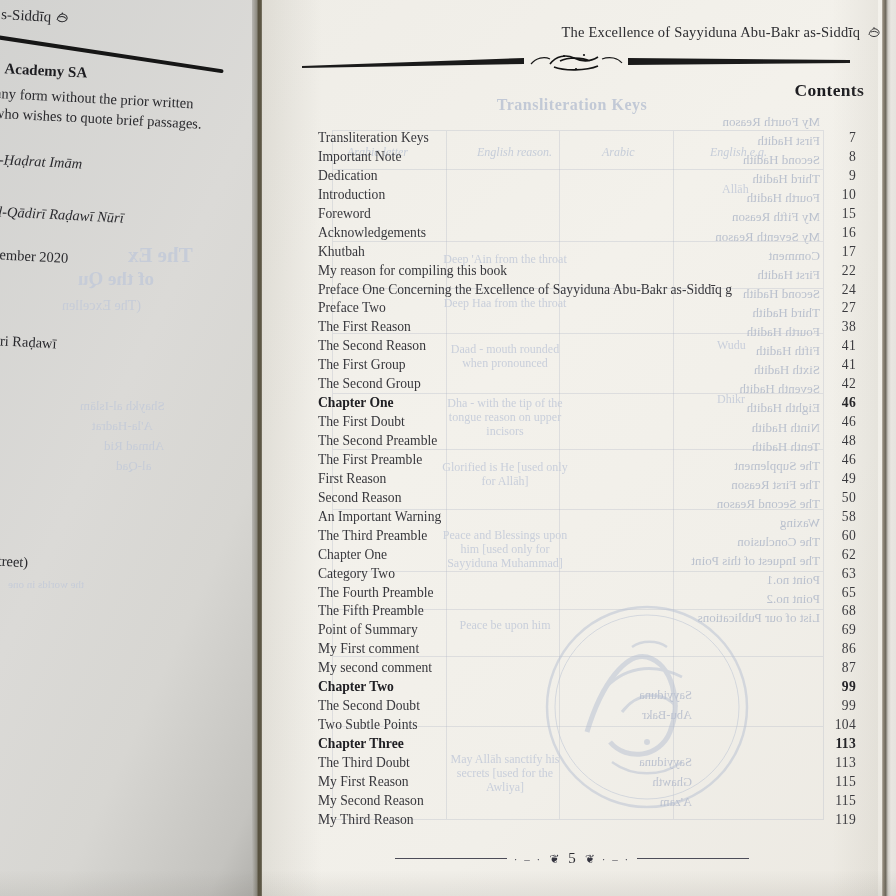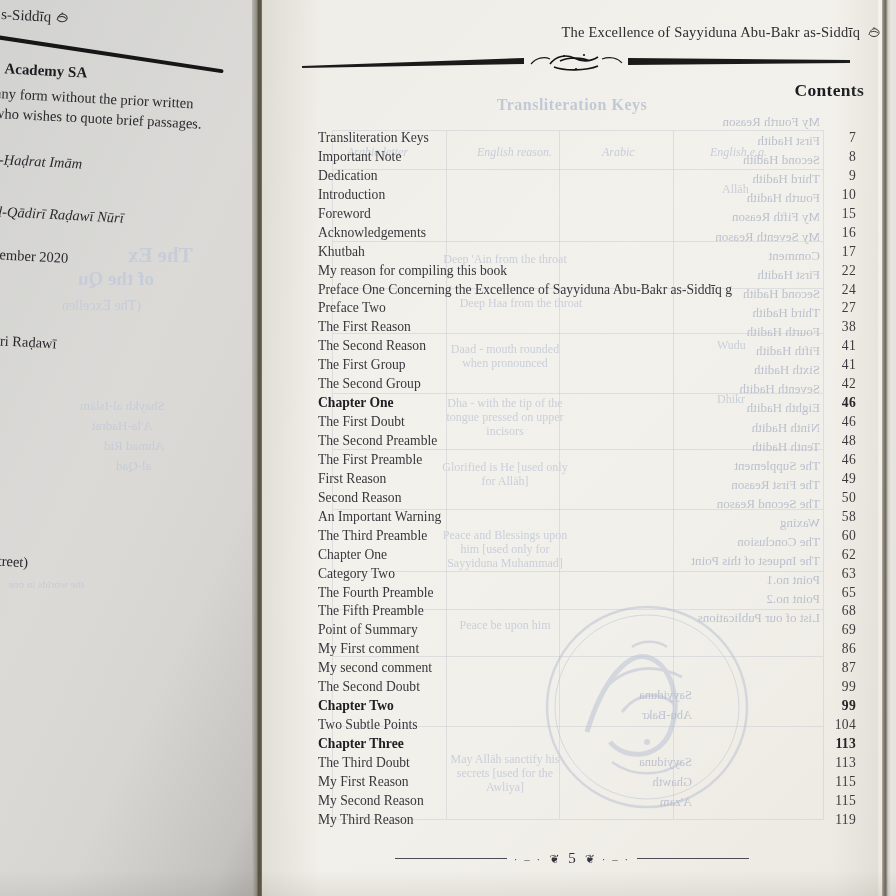--- a/index.html
+++ b/index.html
@@ -56,21 +56,21 @@
   #bt-grid .v{position:absolute;top:0;bottom:0;width:1px;background:rgba(172,180,197,.30);}
   #bt-grid .h{position:absolute;left:0;right:0;height:1px;background:rgba(172,180,197,.30);}
   #bt-headers div{position:absolute;font-style:italic;font-size:12px;color:#c6cdd9;white-space:nowrap;}
   #bt-headers div:nth-of-type(1){top:145px;left:85px;}
   #bt-headers div:nth-of-type(2){top:145px;left:215px;}
   #bt-headers div:nth-of-type(3){top:145px;left:340px;}
   #bt-headers div:nth-of-type(4){top:145px;left:448px;}
   #bt-cells div{position:absolute;width:130px;text-align:center;font-size:12px;
     line-height:14px;color:#c9cfdb;}
   #bt-cells div:nth-of-type(1){top:252px;left:178px;}
-  #bt-cells div:nth-of-type(2){top:296px;left:194px;}
+  #bt-cells div:nth-of-type(2){top:296px;left:178px;}
   #bt-cells div:nth-of-type(3){top:342px;left:178px;}
   #bt-cells div:nth-of-type(4){top:396px;left:178px;}
   #bt-cells div:nth-of-type(5){top:460px;left:178px;}
   #bt-cells div:nth-of-type(6){top:528px;left:178px;}
   #bt-cells div:nth-of-type(7){top:618px;left:178px;}
   #bt-cells div:nth-of-type(8){top:752px;left:178px;}
   #bt-words div{position:absolute;font-size:12px;color:#c9cfdb;}
   #bt-words div:nth-of-type(1){top:182px;left:460px;}
   #bt-words div:nth-of-type(2){top:338px;left:455px;}
   #bt-words div:nth-of-type(3){top:392px;left:455px;}
@@ -185,21 +185,21 @@
     <div class="bold">Arabic letter</div>
         <div class="bold">English reason.</div>
         <div class="bold">Arabic</div>
         <div class="bold">English e.g.</div>
       </div>
     <div id="bt-cells">
 
     <div class="bold">Deep 'Ain from the throat</div>
         <div class="bold">Deep Haa from the throat</div>
         <div class="bold">Daad - mouth rounded when pronounced</div>
-        <div class="bold">Dha - with the tip of the tongue pressed on upper incisors</div>
+        <div class="bold">Dha - with the tip of the tongue reason on upper incisors</div>
         <div class="bold">Glorified is He [used only for Allāh]</div>
         <div class="bold">Peace and Blessings upon him [used only for Sayyiduna Muhammad]</div>
         <div class="bold">Peace be upon him</div>
         <div class="bold">May Allāh sanctify his secrets [used for the Awliya]</div>
       </div>
     <div id="bt-words">
 
     <div class="bold">Allāh</div>
         <div class="bold">Wudu</div>
         <div class="bold">Dhikr</div>
@@ -414,27 +414,27 @@
         <div class="toc-row">
           <span class="toc-label">My First comment</span>
           <span class="toc-page">86</span>
         </div>
 
         <div class="toc-row">
           <span class="toc-label">My second comment</span>
           <span class="toc-page">87</span>
         </div>
 
-        <div class="toc-row">
-          <span class="toc-label">The Second Doubt</span>
-          <span class="toc-page">99</span>
-        </div>
-
         <div class="toc-row bold">
           <span class="toc-label">Chapter Two</span>
+          <span class="toc-page">99</span>
+        </div>
+
+        <div class="toc-row">
+          <span class="toc-label">The Second Doubt</span>
           <span class="toc-page">99</span>
         </div>
 
         <div class="toc-row">
           <span class="toc-label">Two Subtle Points</span>
           <span class="toc-page">104</span>
         </div>
 
         <div class="toc-row bold">
           <span class="toc-label">Chapter Three</span>

